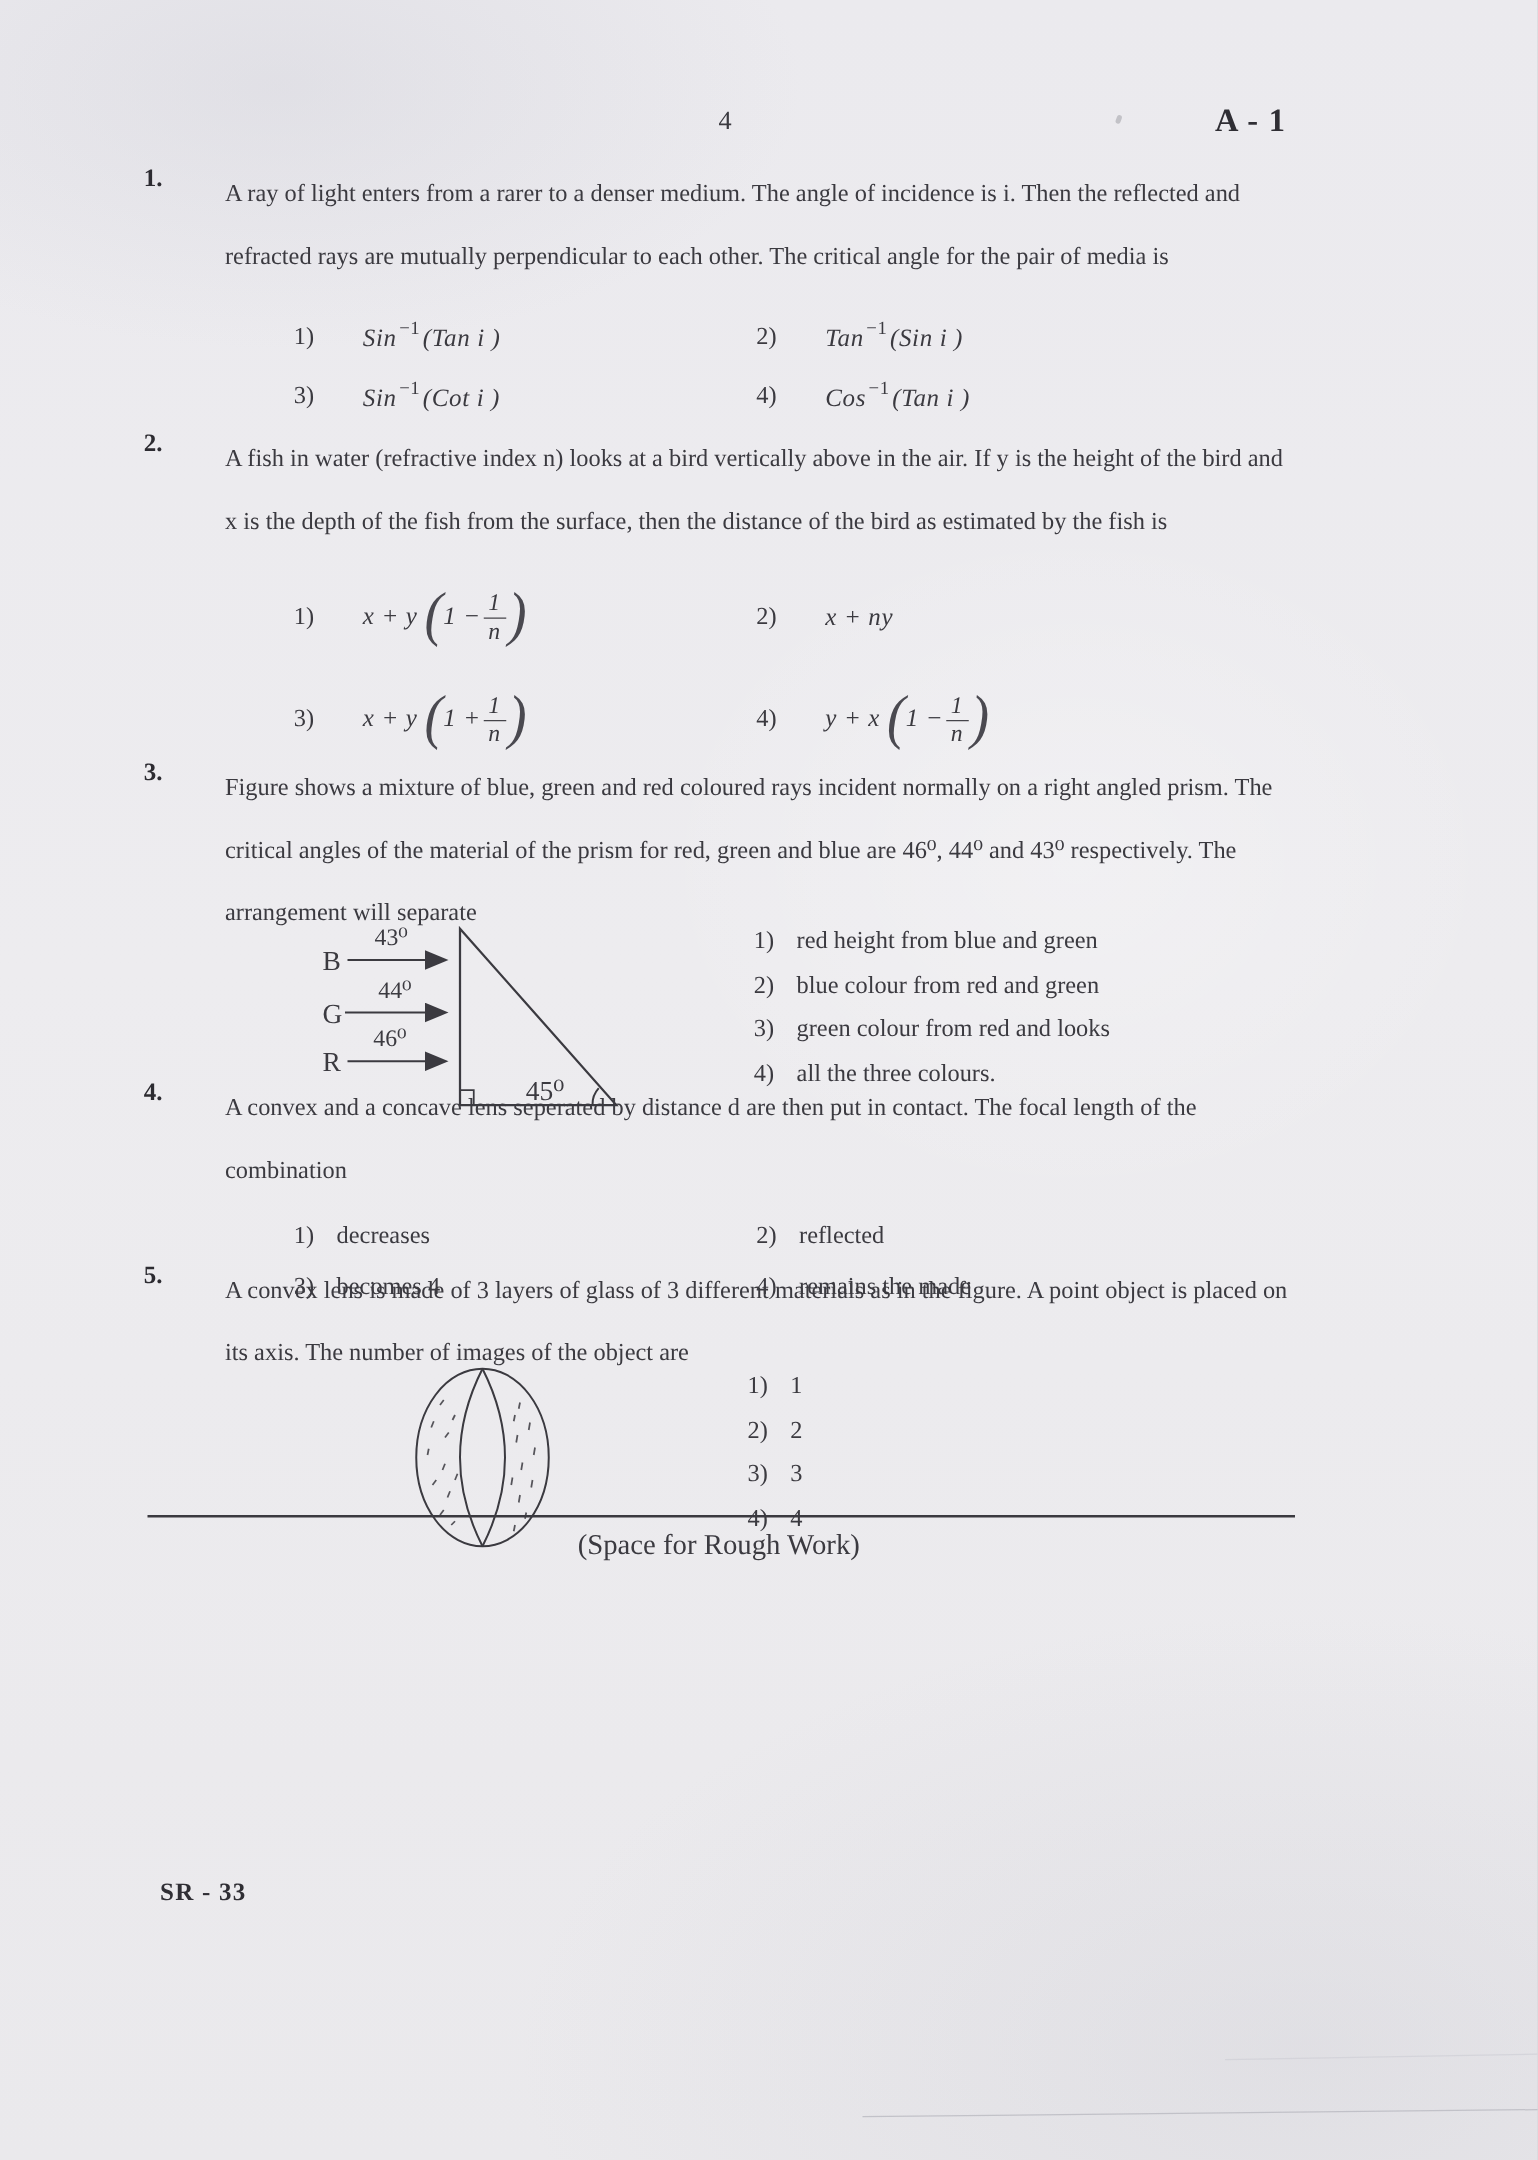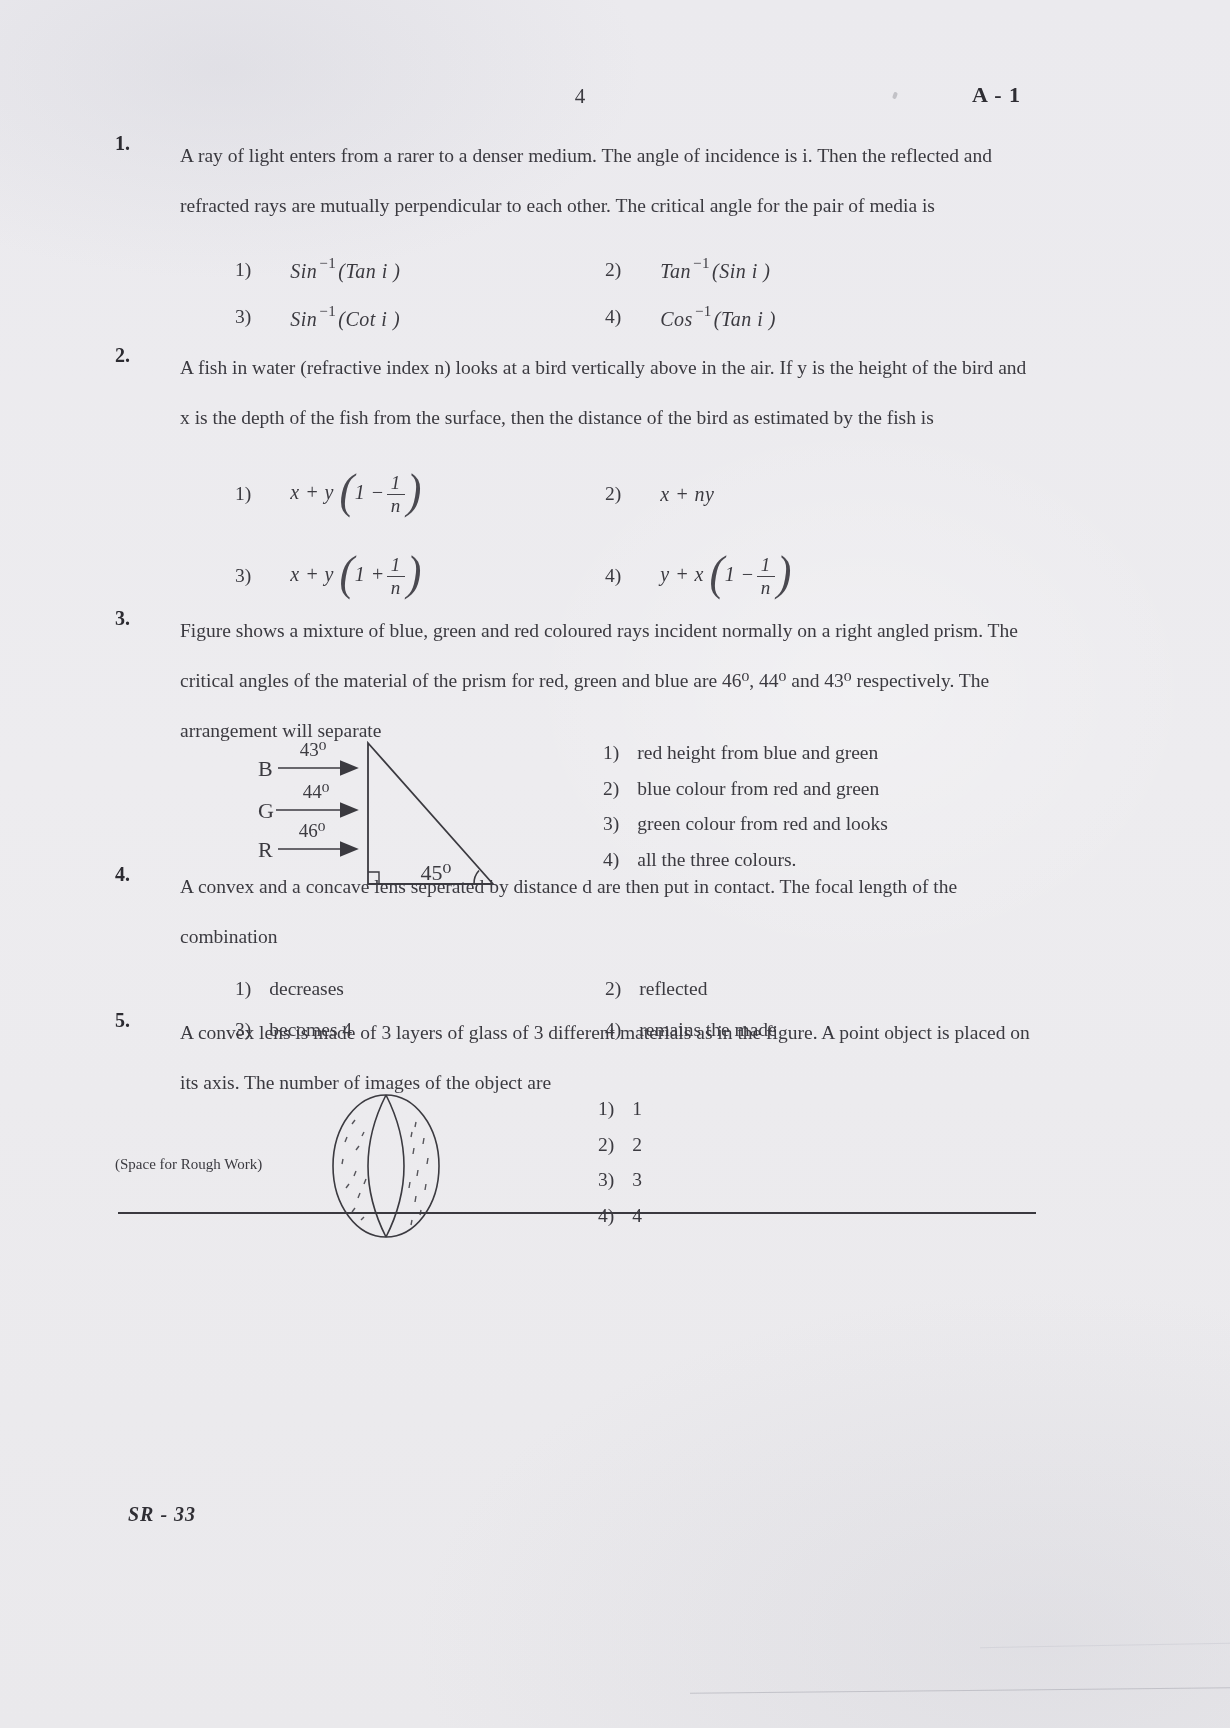--- a/index.html
+++ b/index.html
@@ -15,21 +15,21 @@
     background:
       radial-gradient(ellipse 600px 300px at 18% 4%, rgba(205,205,214,0.35), rgba(205,205,214,0) 70%),
       radial-gradient(ellipse 900px 500px at 85% 95%, rgba(200,200,208,0.30), rgba(200,200,208,0) 70%),
       radial-gradient(ellipse 500px 400px at 70% 40%, rgba(255,255,255,0.25), rgba(255,255,255,0) 70%),
       linear-gradient(180deg,#ebeaee 0%,#edecef 45%,#eae9ec 100%);
   }
   .speck{position:absolute;background:#9a99a0;border-radius:50%;opacity:.5;}
 
   
   .page-num{position:absolute;top:84px;left:0;width:1160px;text-align:center;font-size:21px;}
-  .set-code{position:absolute;top:82px;left:972px;font-size:22px;font-weight:bold;letter-spacing:1px;color:#2f2e34;}
+  .set-code{position:absolute;top:82px;left:972px;font-size:26px;font-weight:bold;letter-spacing:1px;color:#2f2e34;}
 
   
   .q{position:absolute;left:115px;width:925px;}
   .q-head{display:flex;}
   .q-num{width:65px;flex:0 0 65px;font-weight:bold;font-size:20px;color:#2c2b31;padding-top:1px;}
   .q-text{font-size:19.5px;line-height:50px;width:858px;}
 
   .opts{margin-left:120px;display:grid;grid-template-columns:370px 1fr;}
   .opt{display:flex;align-items:center;gap:18px;font-size:19.5px;}
   .opt .lab{flex:0 0 auto;}
@@ -40,22 +40,22 @@
   .frac .den{display:block;border-top:1.4px solid #45444a;padding:0 4px;}
   .bigp{font-size:44px;font-weight:200;vertical-align:middle;display:inline-block;transform:scaleY(1.1);line-height:0;position:relative;top:-2px;color:#4a4950;}
 
   .figrow{position:relative;}
   .fig-opts{position:absolute;display:flex;flex-direction:column;font-size:19.5px;}
   .fig-opts .opt{height:35.5px;align-items:flex-start;}
 
   svg text{font-family:"Liberation Serif","DejaVu Serif",serif;fill:#3b3a40;}
 
   .divider{position:absolute;left:118px;top:1212px;width:918px;height:2px;background:#3a393f;}
-  .rough{position:absolute;left:115px;top:1156px;width:920px;text-align:left;font-size:15px;}
-  .booklet{position:absolute;left:128px;top:1503px;font-size:20px;font-weight:bold;letter-spacing:1px;color:#2f2e34;font-style:italic;}
+  .rough{position:absolute;left:115px;top:1223px;width:920px;text-align:center;font-size:23px;}
+  .booklet{position:absolute;left:128px;top:1503px;font-size:20px;font-weight:bold;letter-spacing:1px;color:#2f2e34;}
 
   .scanline{position:absolute;top:1690px;left:690px;width:545px;height:1px;background:#b9b9c0;transform:rotate(-0.6deg);opacity:.8;}
   .scanline2{position:absolute;top:1645px;left:980px;width:250px;height:1px;background:#cfcfd5;transform:rotate(-1deg);opacity:.7;}
 </style>
 </head>
 <body>
 
 <div class="page">
 
   <div class="page-num">4</div>

